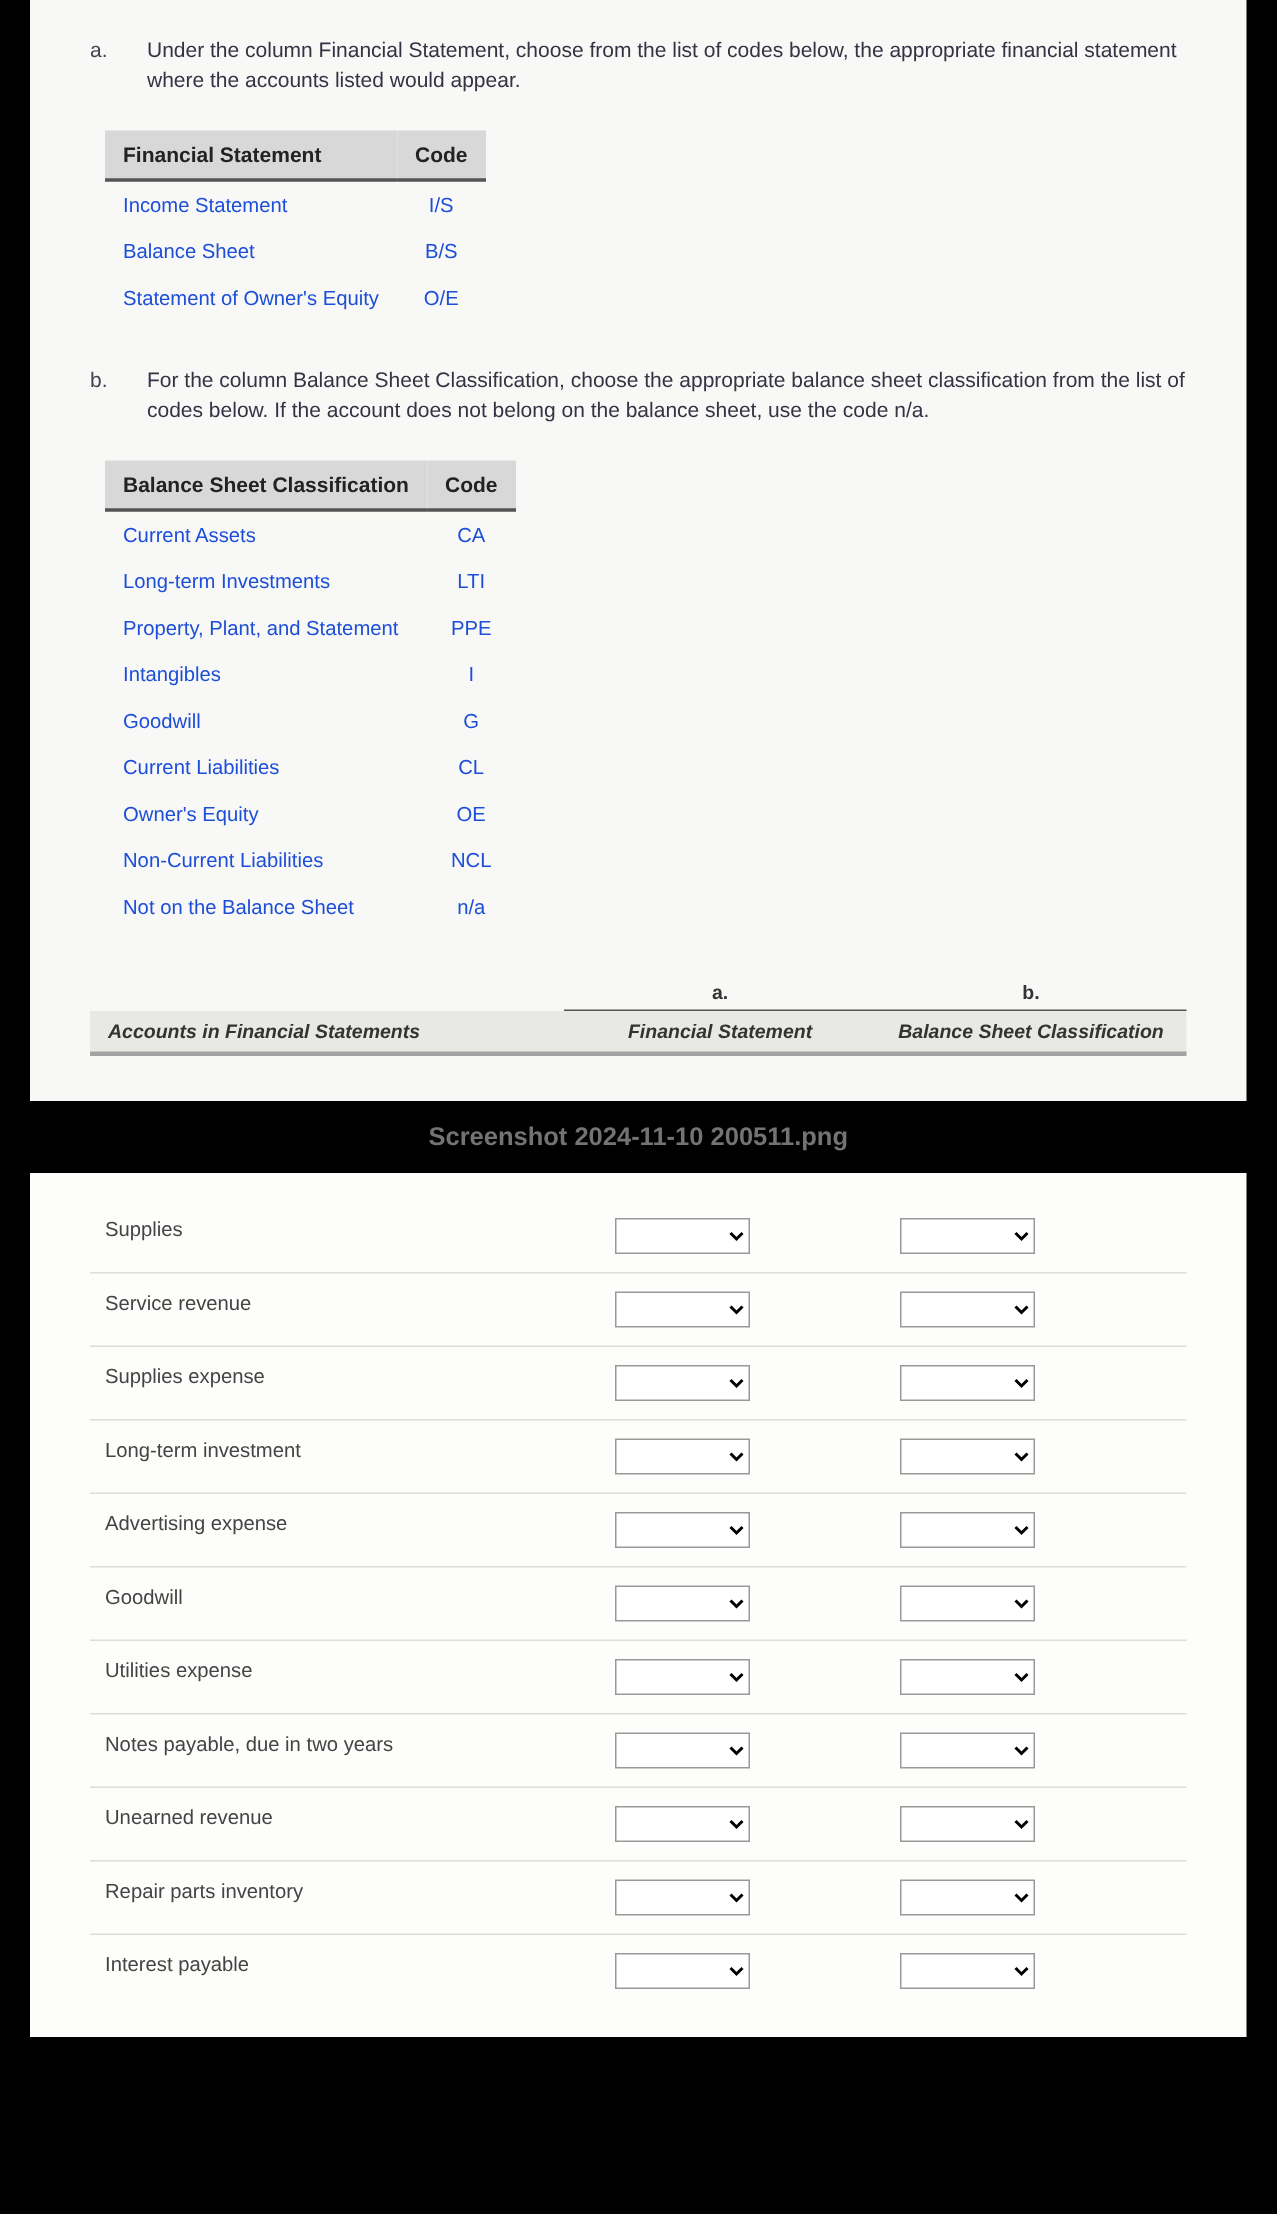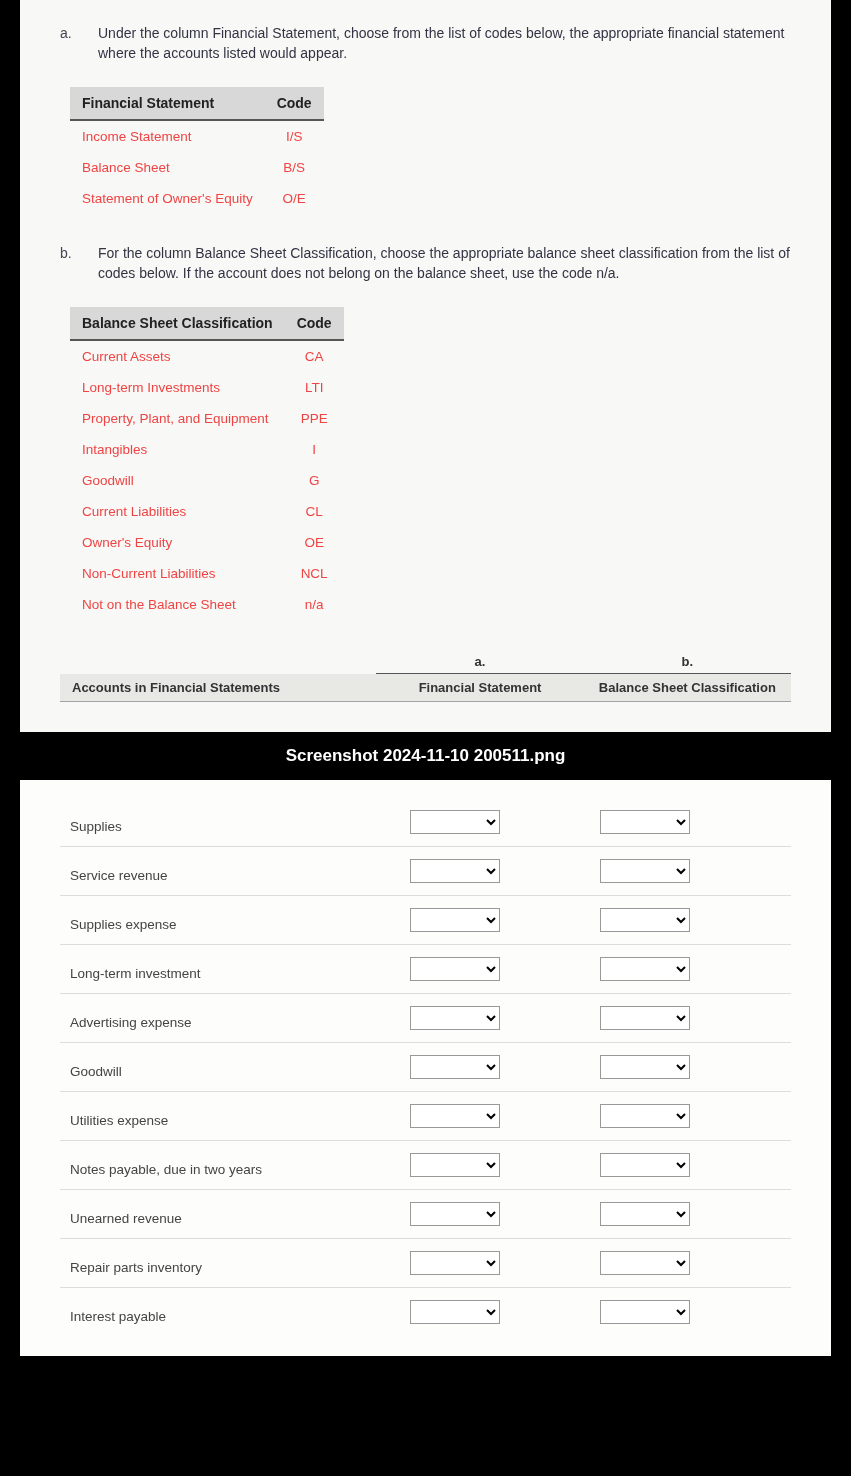--- a/index.html
+++ b/index.html
@@ -36,59 +36,60 @@
     font-weight: bold;
     text-align: left;
     padding: 8px 12px;
     border-bottom: 2px solid #555;
     font-size: 14px;
     color: #222;
   }
   .code-table td {
     padding: 8px 12px;
     font-size: 13.5px;
-    color: #ef4444;
+    color: #1d4ed8;
   }
   .code-table td:nth-child(2) { text-align: center; }
   .answer-header {
     border-collapse: collapse;
     width: 100%;
   }
   .answer-header th {
     font-weight: bold;
     text-align: center;
     padding: 6px 12px;
     font-size: 13px;
     color: #333;
   }
   .answer-header .top-letter {
     border-bottom: 1px solid #555;
     padding: 4px 12px;
   }
   .answer-header .row-label {
     text-align: left;
     background: #e8e8e4;
-    border-bottom: 1px solid #a3a3a3;
+    border-bottom: 3px solid #a3a3a3;
+    font-style: italic;
   }
   .black-bar {
     background: #000;
-    color: #ffffff;
+    color: #737373;
     text-align: center;
     padding: 14px 0;
     font-size: 17px;
     font-weight: bold;
   }
   .page-bottom {
     background: #fdfdfb;
     padding: 18px 40px 20px 40px;
     margin: 0 20px;
   }
   .account-row {
     display: flex;
-    align-items: flex-end;
+    align-items: flex-start;
     padding: 12px 10px;
     border-top: 1px solid #ddd;
   }
   .account-row:first-child { border-top: none; }
   .account-row .label {
     flex: 0 0 290px;
     font-size: 13.5px;
     color: #444;
   }
   .account-row .sel-col {
@@ -152,21 +153,21 @@
     <tbody id="bs-body">
         <tr>
           <td>Current Assets</td>
           <td>CA</td>
         </tr>
         <tr>
           <td>Long-term Investments</td>
           <td>LTI</td>
         </tr>
         <tr>
-          <td>Property, Plant, and Equipment</td>
+          <td>Property, Plant, and Statement</td>
           <td>PPE</td>
         </tr>
         <tr>
           <td>Intangibles</td>
           <td>I</td>
         </tr>
         <tr>
           <td>Goodwill</td>
           <td>G</td>
         </tr>

